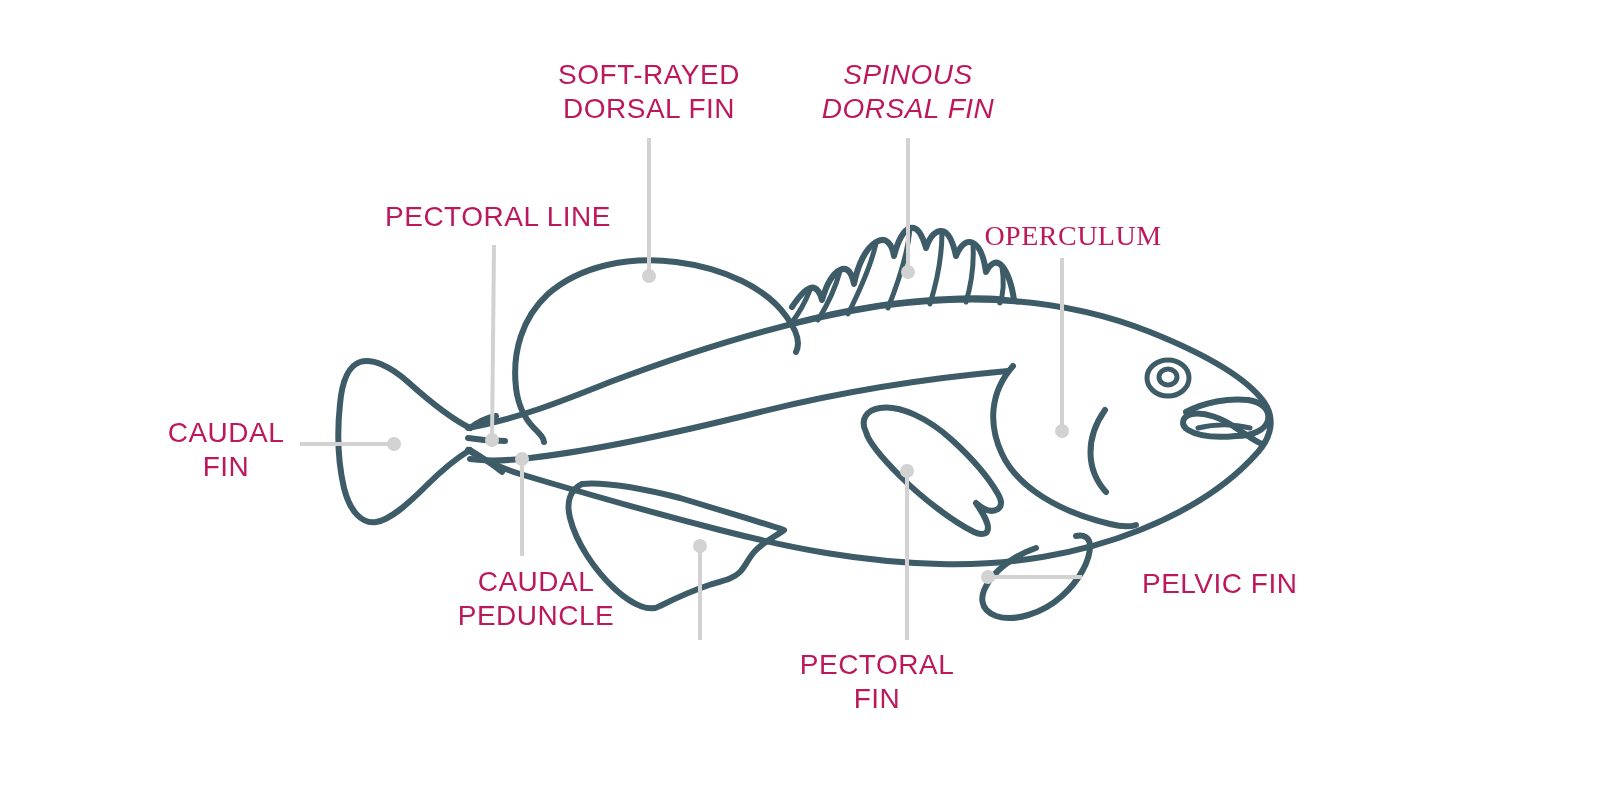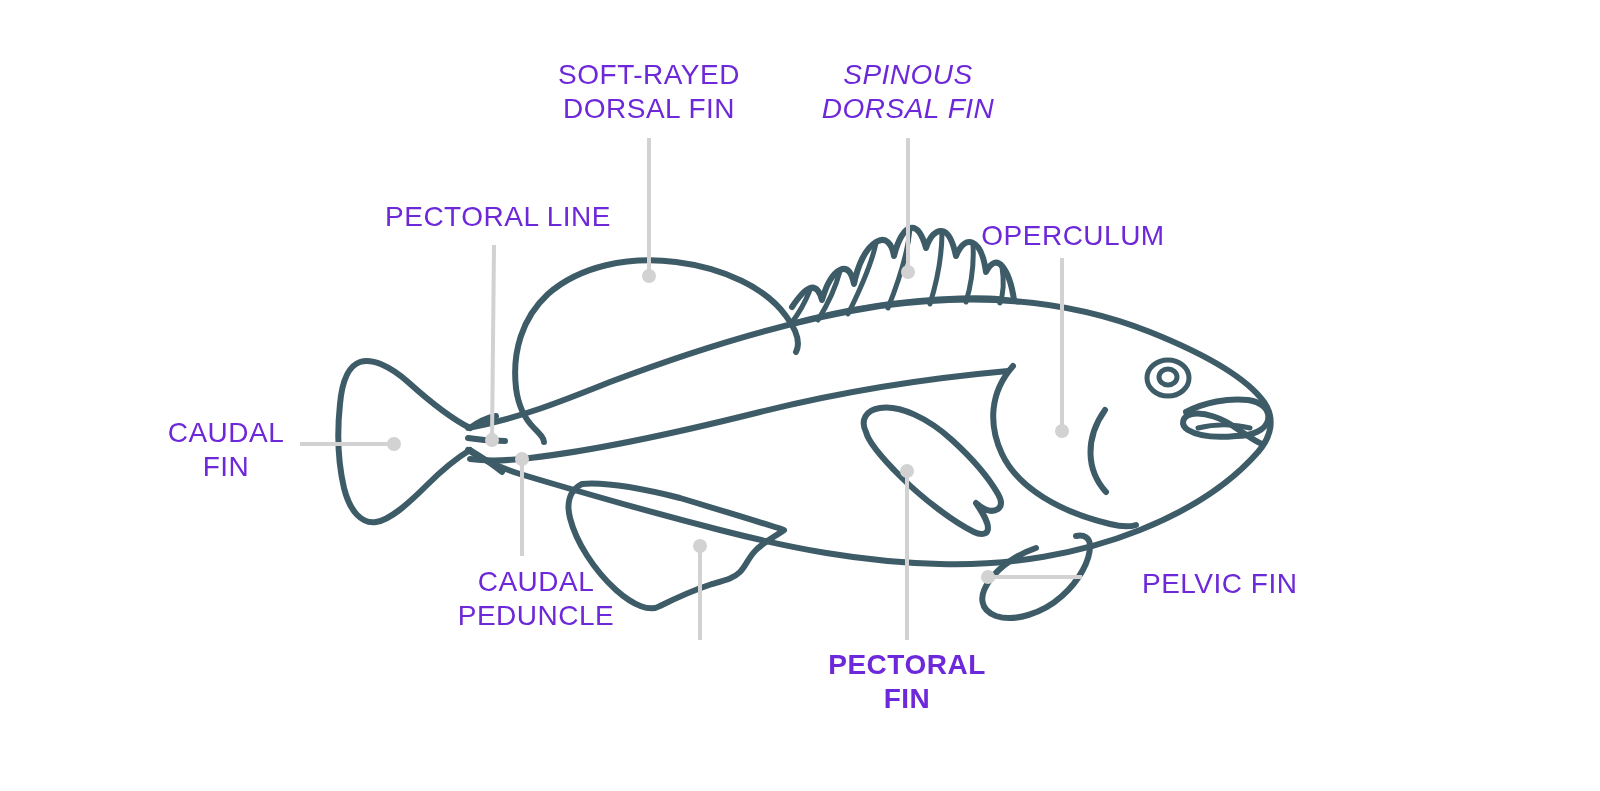--- a/index.html
+++ b/index.html
@@ -40,21 +40,21 @@
     stroke: #d2d2d2;
     stroke-width: 4;
     stroke-linecap: butt;
     fill: none;
   }
   .leader-dot {
     fill: #d2d2d2;
   }
   .label {
     position: absolute;
-    color: #6d28d9;
+    color: #be185d;
     font-size: 28px;
     font-family: "Liberation Sans", sans-serif;
     letter-spacing: 0.5px;
     line-height: 1.22;
     white-space: pre-line;
     font-weight: 400;
   }
   .label.center { text-align: center; }
   .label.left   { text-align: left; margin-left: 45px; }
 </style>
@@ -241,27 +241,27 @@
   </svg>
 
   <div class="label center" style="left:449px; top:58px; width:400px;">SOFT-RAYED
 DORSAL FIN</div>
 
   <div class="label center" style="left:708px; top:58px; width:400px;font-style:italic;">SPINOUS
 DORSAL FIN</div>
 
   <div class="label center" style="left:298px; top:200px; width:400px;">PECTORAL LINE</div>
 
-  <div class="label center" style="left:873px; top:219px; width:400px;">OPERCULUM</div>
+  <div class="label center" style="left:873px; top:219px; width:400px;font-family:Liberation Serif, serif;">OPERCULUM</div>
 
   <div class="label center" style="left:26px; top:416px; width:400px;">CAUDAL
 FIN</div>
 
   <div class="label center" style="left:336px; top:565px; width:400px;">CAUDAL
 PEDUNCLE</div>
 
 
-  <div class="label center" style="left:707px; top:648px; width:400px;font-weight:bold;">PECTORAL
+  <div class="label center" style="left:677px; top:648px; width:400px;">PECTORAL
 FIN</div>
 
   <div class="label left" style="left:1097px; top:567px; width:400px;">PELVIC FIN</div>
 
 </div>
 
 </body></html>

